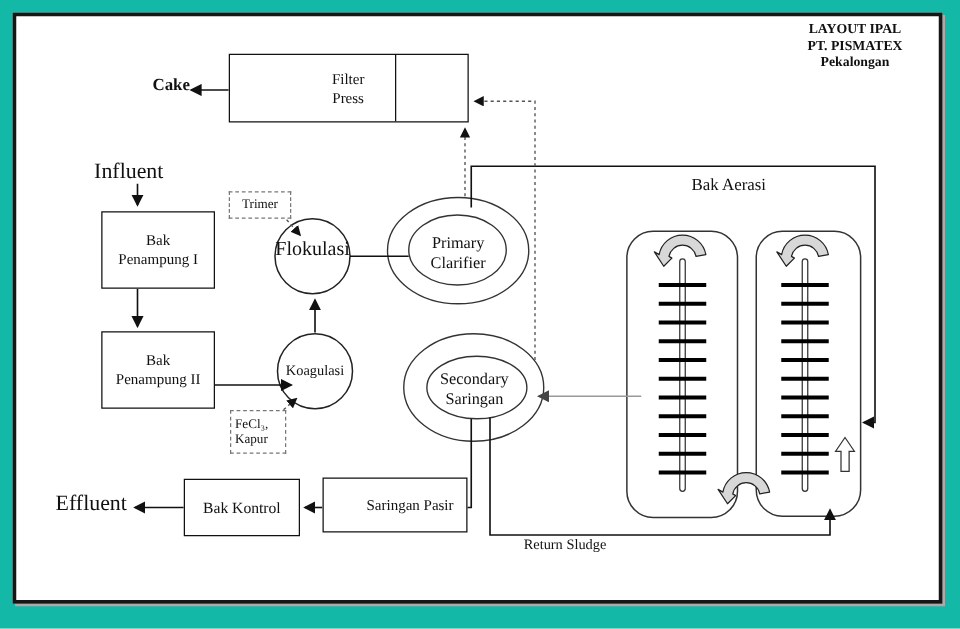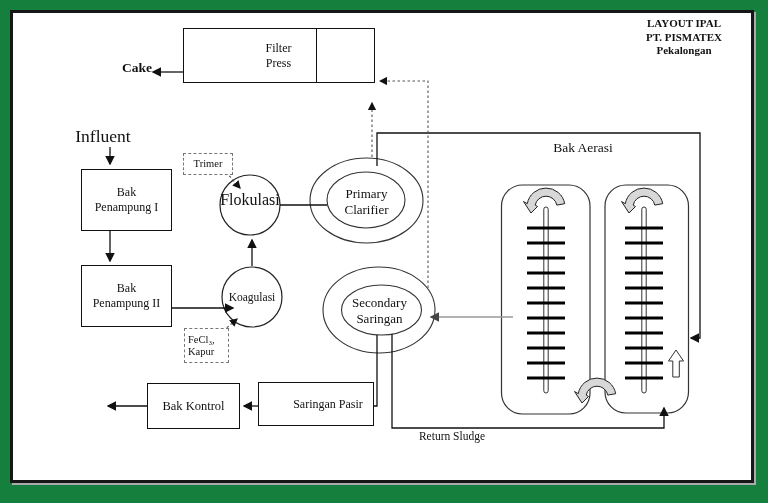--- a/index.html
+++ b/index.html
@@ -1,16 +1,16 @@
 <!DOCTYPE html>
 <html><head>
 <meta charset="utf-8">
 <style>
   html,body{margin:0;padding:0;background:#fff;}
-  #canvas{position:relative;width:768px;height:503px;background:#15803d;overflow:hidden;
+  #canvas{position:relative;width:768px;height:503px;background:#14b8a6;overflow:hidden;
           font-family:"Liberation Serif","DejaVu Serif",serif;color:#111;}
   #frame{position:absolute;left:10px;top:10px;width:738px;height:467px;
          border:3px solid #161616;box-shadow:2px 2px 0 #aaa;background:#fff;}
   svg.lines{position:absolute;left:0;top:0;z-index:2;}
   .lbl{position:absolute;z-index:4;text-align:center;white-space:pre-line;color:#111;}
   .box{position:absolute;z-index:3;background:#fff;border:1.5px solid #111;
        display:flex;align-items:center;justify-content:center;text-align:center;
        font-size:12px;line-height:15px;white-space:pre-line;}
   .dashedbox{position:absolute;z-index:3;background:#fff;border:1px dashed #777;
        display:flex;align-items:center;justify-content:center;text-align:center;
@@ -113,21 +113,21 @@
       <path d="M372,157 V103" marker-end="url(#ah)"></path>
       <path d="M226,172 L240,188" marker-end="url(#ah)"></path>
       <path d="M223,331 L237,319" marker-end="url(#ah)"></path>
     </g>
   </svg>
 
   <div id="title-block" class="lbl" style="left:628px;top:17px;width:112px;">LAYOUT IPAL
 PT. PISMATEX
 Pekalongan</div>
 
-  <div class="box" style="left:183px;top:28px;width:190px;height:53px;padding:0;">
+  <div class="box" style="left:183px;top:43px;width:190px;height:53px;padding:0;">
     <div class="cell" style="width:75px;border-right:1.5px solid #111;">Filter
 Press</div>
   </div>
 
   <div class="box" style="left:81px;top:169px;width:89px;height:60px;">Bak
 Penampung I</div>
   <div class="box" style="left:81px;top:265px;width:89px;height:60px;">Bak
 Penampung II</div>
   <div class="box" style="left:147px;top:383px;width:91px;height:44px;font-size:12.5px;">Bak Kontrol</div>
   <div class="box" style="left:258px;top:382px;width:90px;height:42px;padding-left:24px;">Saringan Pasir</div>
@@ -137,16 +137,17 @@
 Kapur</div>
 
   <div class="lbl" style="left:214px;top:191px;width:72px;font-size:16px;">Flokulasi</div>
   <div class="lbl" style="left:216px;top:291px;width:72px;font-size:11.5px;">Koagulasi</div>
   <div class="lbl" style="left:316px;top:186px;width:101px;font-size:13px;line-height:15.5px;">Primary
 Clarifier</div>
   <div class="lbl" style="left:326px;top:295px;width:107px;font-size:13px;line-height:15.5px;">Secondary
 Saringan</div>
 
   <div class="lbl big" style="left:58px;top:126px;width:90px;">Influent</div>
+  <div class="lbl big" style="left:36px;top:392px;width:74px;">Effluent</div>
   <div class="lbl" style="left:114px;top:60px;width:46px;font-size:13.5px;font-weight:bold;">Cake</div>
   <div class="lbl" style="left:523px;top:140px;width:120px;font-size:13.5px;">Bak Aerasi</div>
   <div class="lbl" style="left:407px;top:430px;width:90px;font-size:11.5px;">Return Sludge</div>
 </div>
 
 </body></html>

